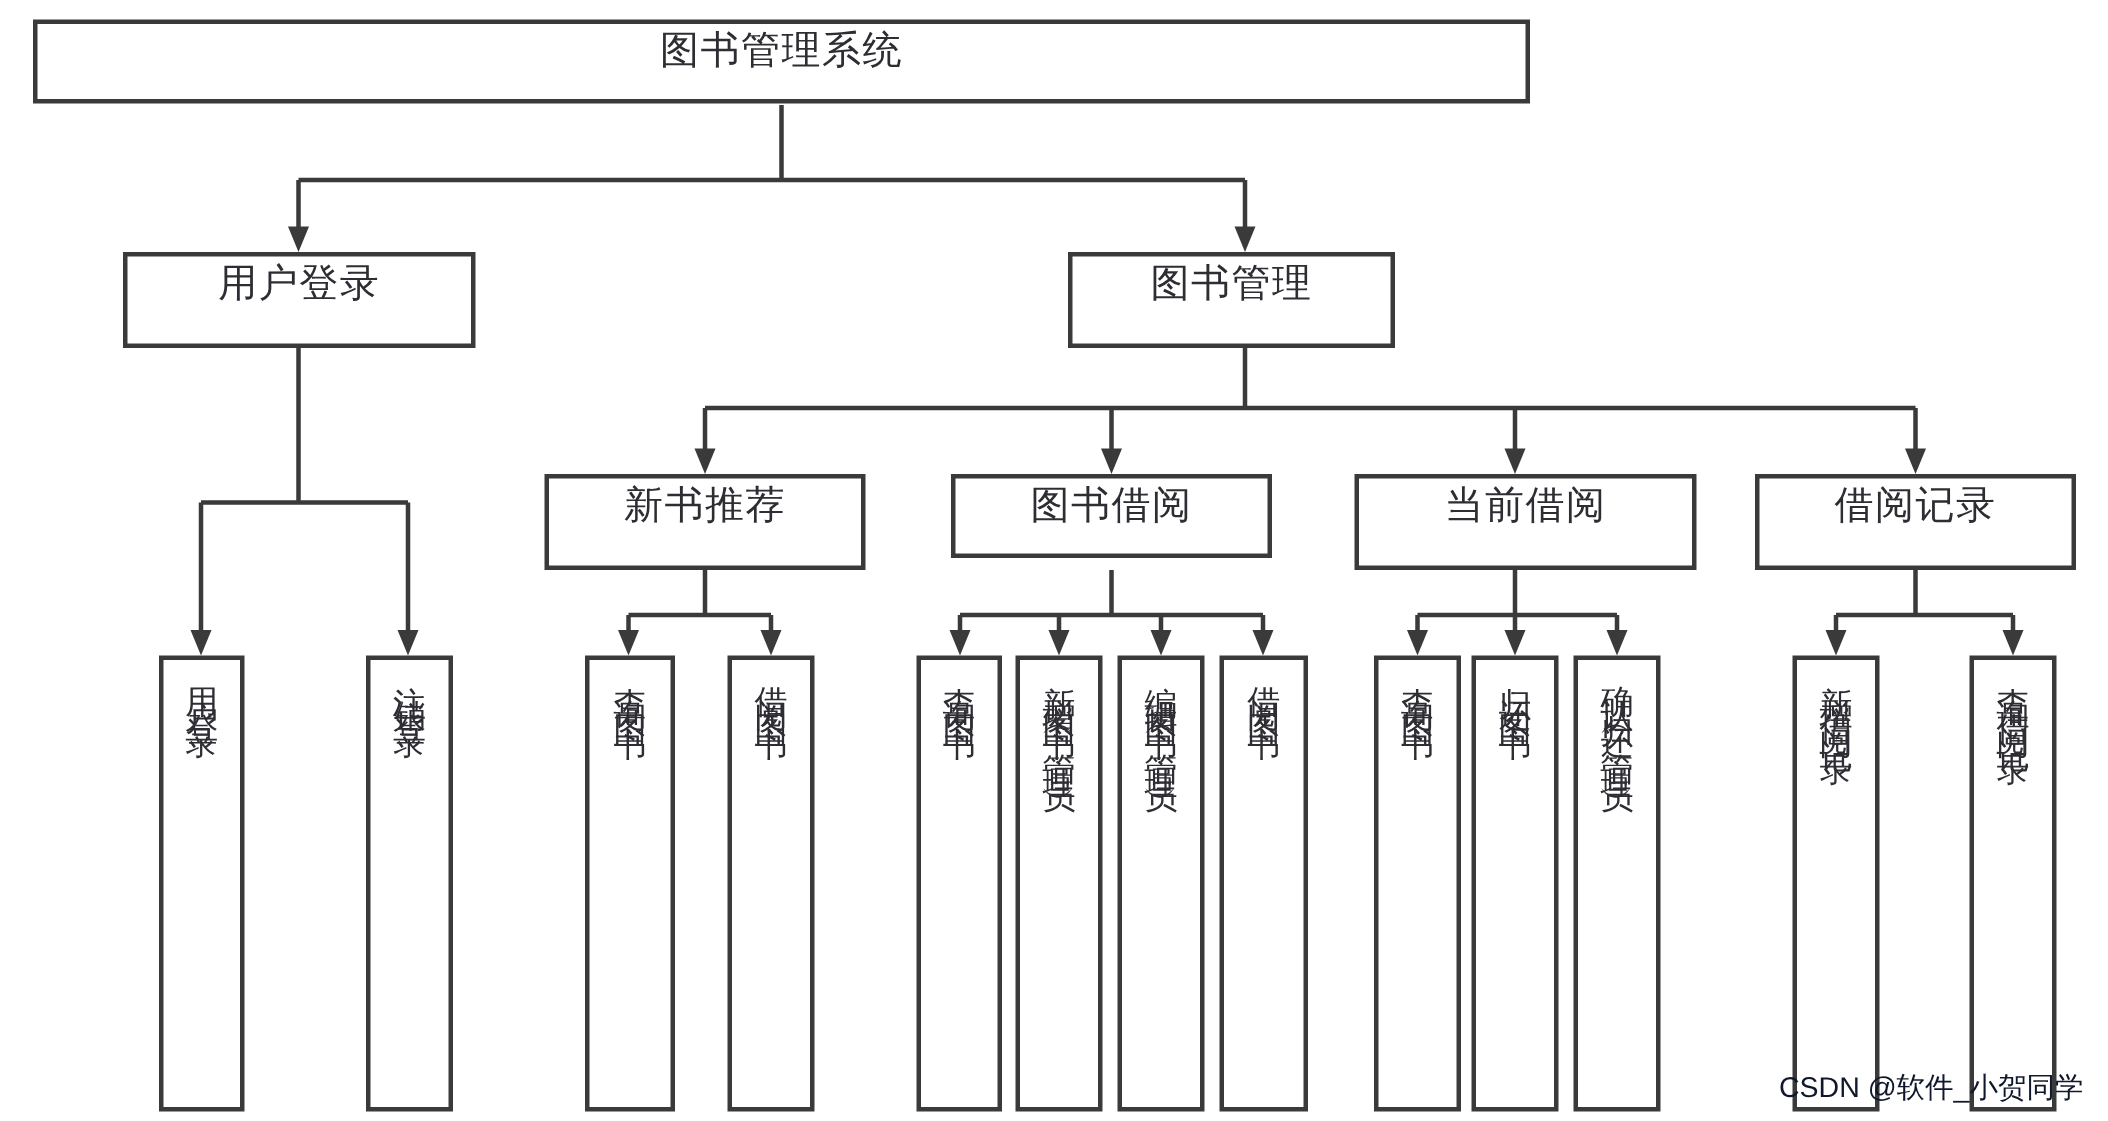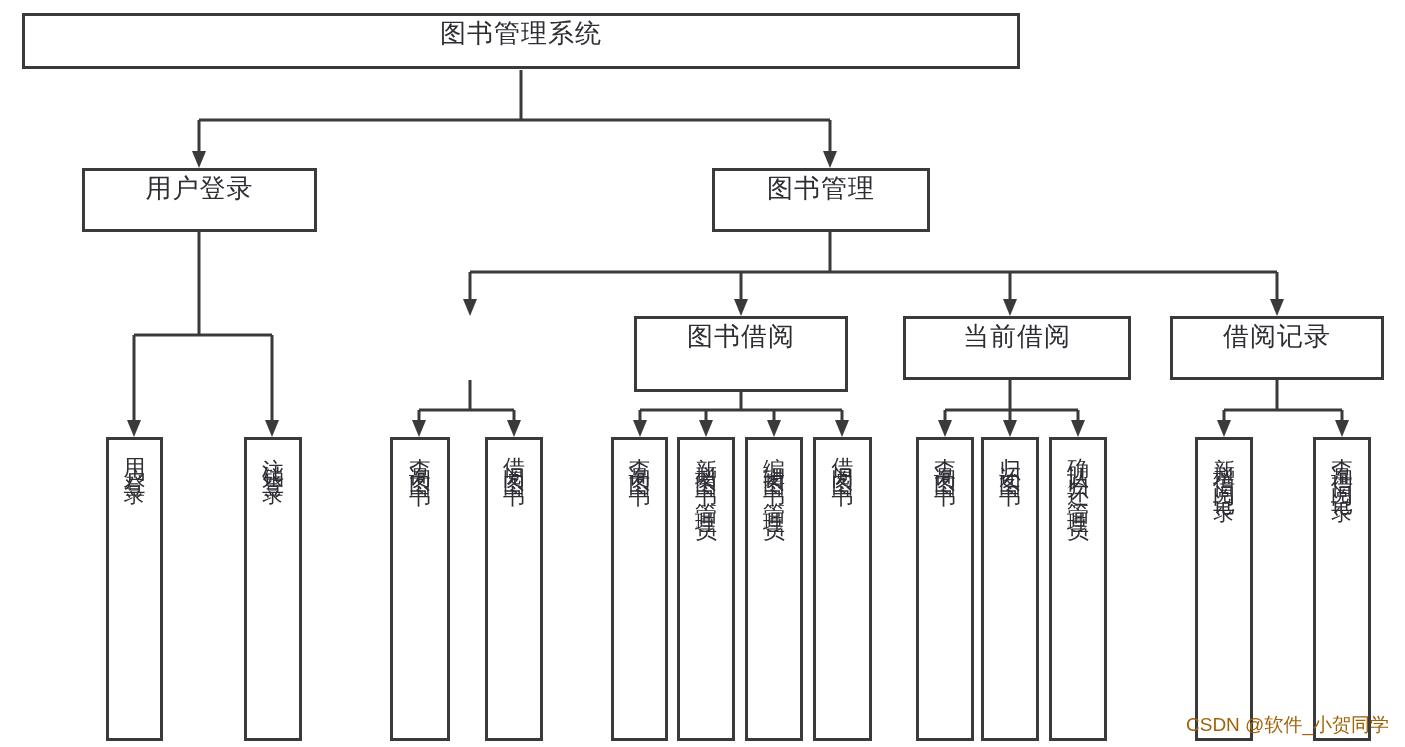--- a/index.html
+++ b/index.html
@@ -47,21 +47,21 @@
     font-size: 22px;
     letter-spacing: 9px;
     line-height: 1;
     white-space: nowrap;
   }
   .watermark {
     position: absolute;
     left: 1186px;
     top: 712px;
     font-size: 19px;
-    color: #a16207;
+    color: #0f172a;
     white-space: nowrap;
     z-index: 5;
   }
 </style>
 </head>
 <body>
 
 <div class="canvas">
 
   <svg class="connectors" width="1405" height="747" viewBox="0 0 1405 747" xmlns="http://www.w3.org/2000/svg">
@@ -101,21 +101,24 @@
     <span>图书管理系统</span>
   </div>
 
   <div class="node h" style="left:82px;top:168px;width:235px;height:64px">
     <span>用户登录</span>
   </div>
   <div class="node h" style="left:712px;top:168px;width:218px;height:64px">
     <span>图书管理</span>
   </div>
 
-  <div class="node h" style="left:634px;top:316px;width:214px;height:76px">
+  <div class="node h" style="left:363px;top:316px;width:214px;height:64px">
+    <span>新书推荐</span>
+  </div>
+  <div class="node h" style="left:634px;top:316px;width:214px;height:56px">
     <span>图书借阅</span>
   </div>
   <div class="node h" style="left:903px;top:316px;width:228px;height:64px">
     <span>当前借阅</span>
   </div>
   <div class="node h" style="left:1170px;top:316px;width:214px;height:64px">
     <span>借阅记录</span>
   </div>
 
   <div class="node v" style="left:106px;top:437px;width:57px;height:304px">

